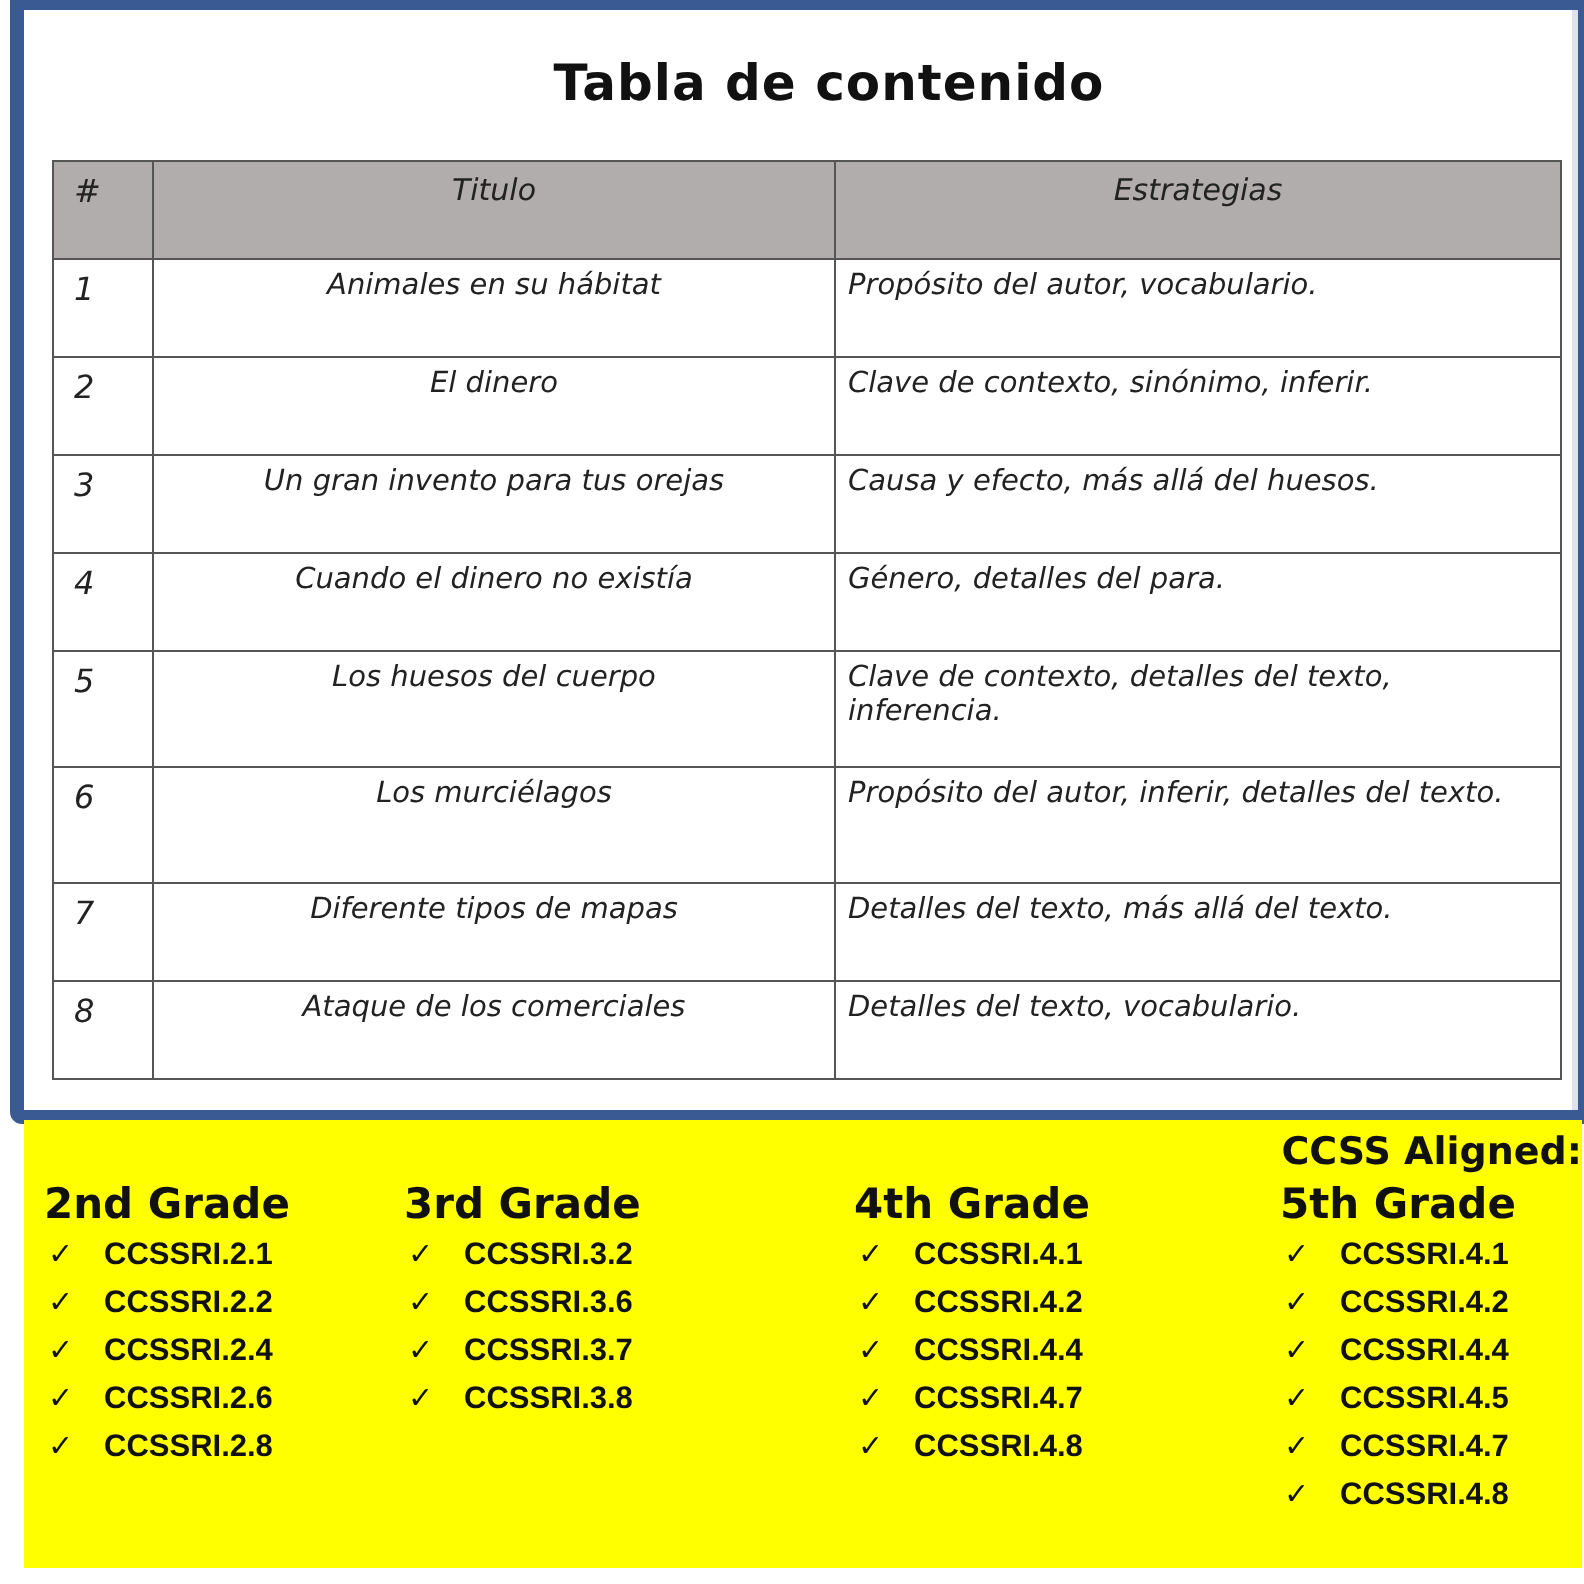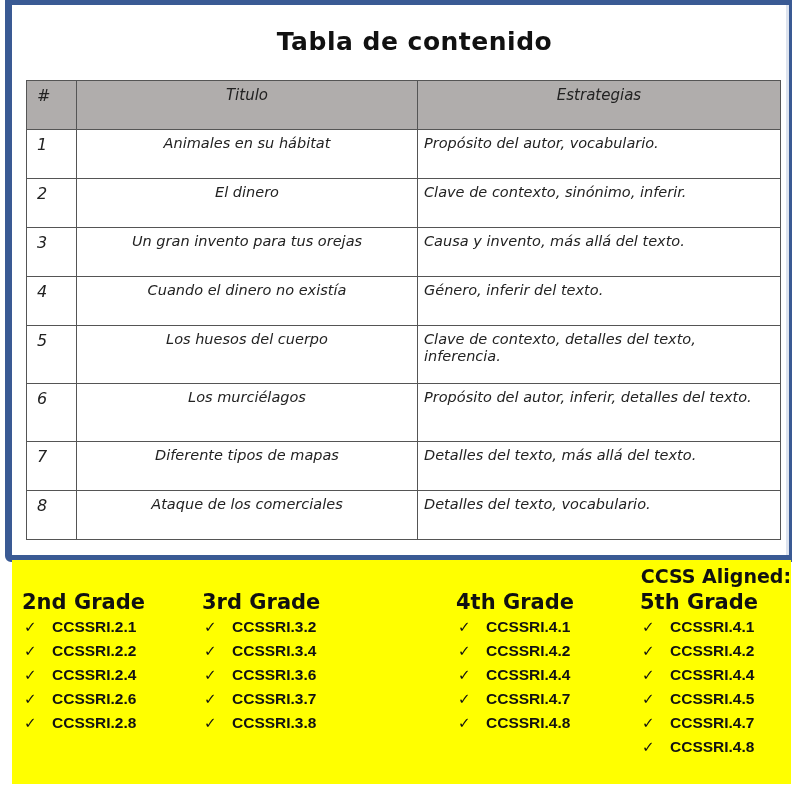--- a/index.html
+++ b/index.html
@@ -86,28 +86,28 @@
         <td class="c-num">2</td>
         <td class="c-title">El dinero</td>
         <td class="c-strat">
             <span class="strat-text">Clave de contexto, sinónimo, inferir.</span>
           </td>
       </tr>
       <tr class="row">
         <td class="c-num">3</td>
         <td class="c-title">Un gran invento para tus orejas</td>
         <td class="c-strat">
-            <span class="strat-text">Causa y invento, más allá del texto.</span>
+            <span class="strat-text">Causa y efecto, más allá del huesos.</span>
           </td>
       </tr>
       <tr class="row">
         <td class="c-num">4</td>
         <td class="c-title">Cuando el dinero no existía</td>
         <td class="c-strat">
-            <span class="strat-text">Género, inferir del texto.</span>
+            <span class="strat-text">Género, detalles del para.</span>
           </td>
       </tr>
       <tr class="row tall">
         <td class="c-num">5</td>
         <td class="c-title">Los huesos del cuerpo</td>
         <td class="c-strat">
             <span class="strat-text">Clave de contexto, detalles del texto, inferencia.</span>
           </td>
       </tr>
       <tr class="row tall">
@@ -143,27 +143,26 @@
     <div class="std"><span class="check">✓</span><span>CCSSRI.2.1</span></div>
     <div class="std"><span class="check">✓</span><span>CCSSRI.2.2</span></div>
     <div class="std"><span class="check">✓</span><span>CCSSRI.2.4</span></div>
     <div class="std"><span class="check">✓</span><span>CCSSRI.2.6</span></div>
     <div class="std"><span class="check">✓</span><span>CCSSRI.2.8</span></div>
   </div>
 
   <div class="grade-col" style="left:190px;">
     <div class="grade-head">3rd Grade</div>
     <div class="std"><span class="check">✓</span><span>CCSSRI.3.2</span></div>
-    <div class="std"><span class="check">✓</span><span>CCSSRI.3.4</span></div>
     <div class="std"><span class="check">✓</span><span>CCSSRI.3.6</span></div>
     <div class="std"><span class="check">✓</span><span>CCSSRI.3.7</span></div>
     <div class="std"><span class="check">✓</span><span>CCSSRI.3.8</span></div>
   </div>
 
-  <div class="grade-col" style="left:415px;margin-left:29px;">
+  <div class="grade-col" style="left:415px;">
     <div class="grade-head">4th Grade</div>
     <div class="std"><span class="check">✓</span><span>CCSSRI.4.1</span></div>
     <div class="std"><span class="check">✓</span><span>CCSSRI.4.2</span></div>
     <div class="std"><span class="check">✓</span><span>CCSSRI.4.4</span></div>
     <div class="std"><span class="check">✓</span><span>CCSSRI.4.7</span></div>
     <div class="std"><span class="check">✓</span><span>CCSSRI.4.8</span></div>
   </div>
 
   <div class="grade-col" style="left:628px;">
     <div class="grade-head">5th Grade</div>

